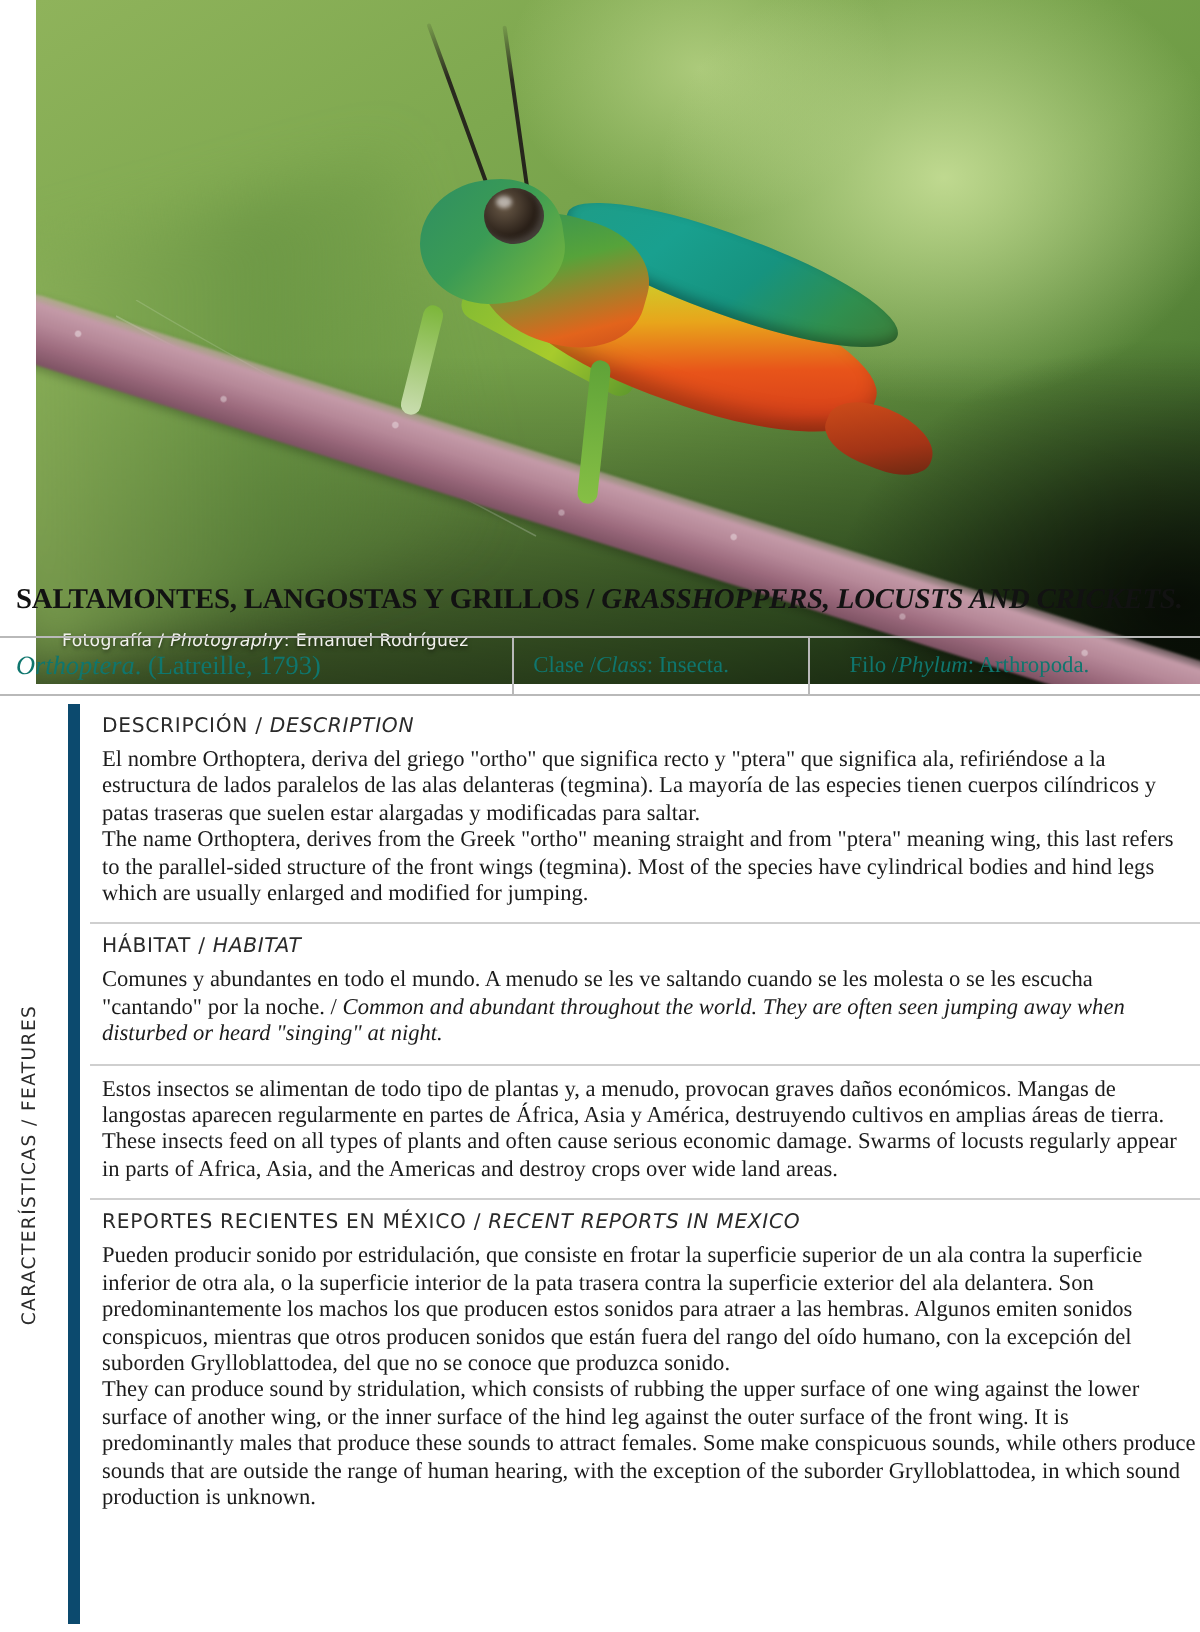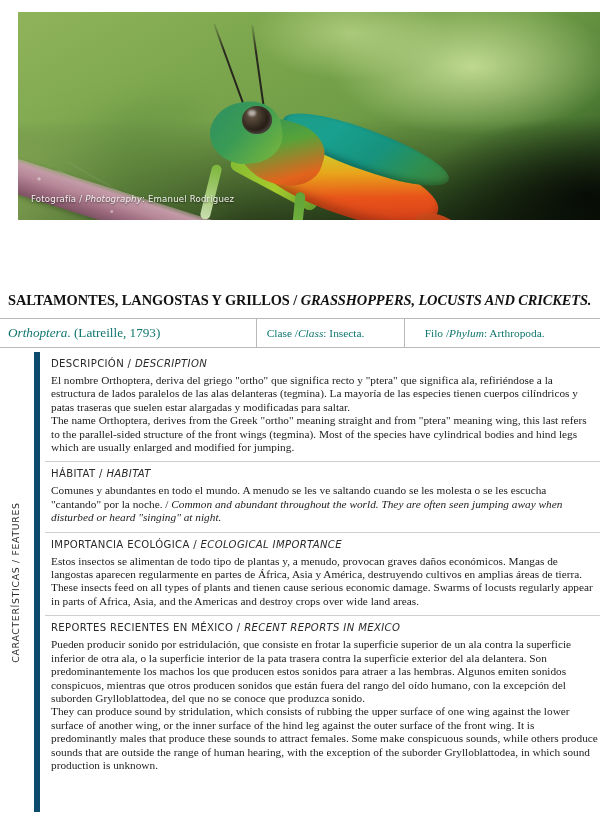--- a/index.html
+++ b/index.html
@@ -19,23 +19,23 @@
     position: relative;
     width: 600px;
     height: 816px;
     box-sizing: border-box;
   }
 
   
   .photo-wrap {
     position: absolute;
     left: 18px;
-    top: 12px;
+    top: 0;
     width: 582px;
-    height: 208px;
+    height: 342px;
     overflow: hidden;
   }
   .photo {
     position: absolute;
     inset: 0;
     background:
       
       linear-gradient(to bottom, rgba(0,0,0,0) 52%, rgba(0,0,0,0.55) 100%),
       
       radial-gradient(ellipse 42% 55% at 98% 88%, rgba(0,0,0,0.75) 0%, rgba(0,0,0,0) 70%),
@@ -421,26 +421,23 @@
     <div class="section">
       <div class="sec-head">
         <span>HÁBITAT / </span><i>HABITAT</i>
       </div>
       <div class="sec-body">
         <p><span>Comunes y abundantes en todo el mundo. A menudo se les ve saltando cuando se les molesta o se les escucha "cantando" por la noche. / </span><i>Common and abundant throughout the world. They are often seen jumping away when disturbed or heard "singing" at night.</i></p>
       </div>
     </div>
 
     <div class="section">
-      <div class="sec-head">
-        <span>IMPORTANCIA ECOLÓGICA / </span><i>ECOLOGICAL IMPORTANCE</i>
-      </div>
       <div class="sec-body">
         <p>Estos insectos se alimentan de todo tipo de plantas y, a menudo, provocan graves daños económicos. Mangas de langostas aparecen regularmente en partes de África, Asia y América, destruyendo cultivos en amplias áreas de tierra.</p>
-        <p class="en">These insects feed on all types of plants and tienen cause serious economic damage. Swarms of locusts regularly appear in parts of Africa, Asia, and the Americas and destroy crops over wide land areas.</p>
+        <p class="en">These insects feed on all types of plants and often cause serious economic damage. Swarms of locusts regularly appear in parts of Africa, Asia, and the Americas and destroy crops over wide land areas.</p>
       </div>
     </div>
 
     <div class="section">
       <div class="sec-head">
         <span>REPORTES RECIENTES EN MÉXICO / </span><i>RECENT REPORTS IN MEXICO</i>
       </div>
       <div class="sec-body">
         <p>Pueden producir sonido por estridulación, que consiste en frotar la superficie superior de un ala contra la superficie inferior de otra ala, o la superficie interior de la pata trasera contra la superficie exterior del ala delantera. Son predominantemente los machos los que producen estos sonidos para atraer a las hembras. Algunos emiten sonidos conspicuos, mientras que otros producen sonidos que están fuera del rango del oído humano, con la excepción del suborden Grylloblattodea, del que no se conoce que produzca sonido.</p>
         <p class="en">They can produce sound by stridulation, which consists of rubbing the upper surface of one wing against the lower surface of another wing, or the inner surface of the hind leg against the outer surface of the front wing. It is predominantly males that produce these sounds to attract females. Some make conspicuous sounds, while others produce sounds that are outside the range of human hearing, with the exception of the suborder Grylloblattodea, in which sound production is unknown.</p>

